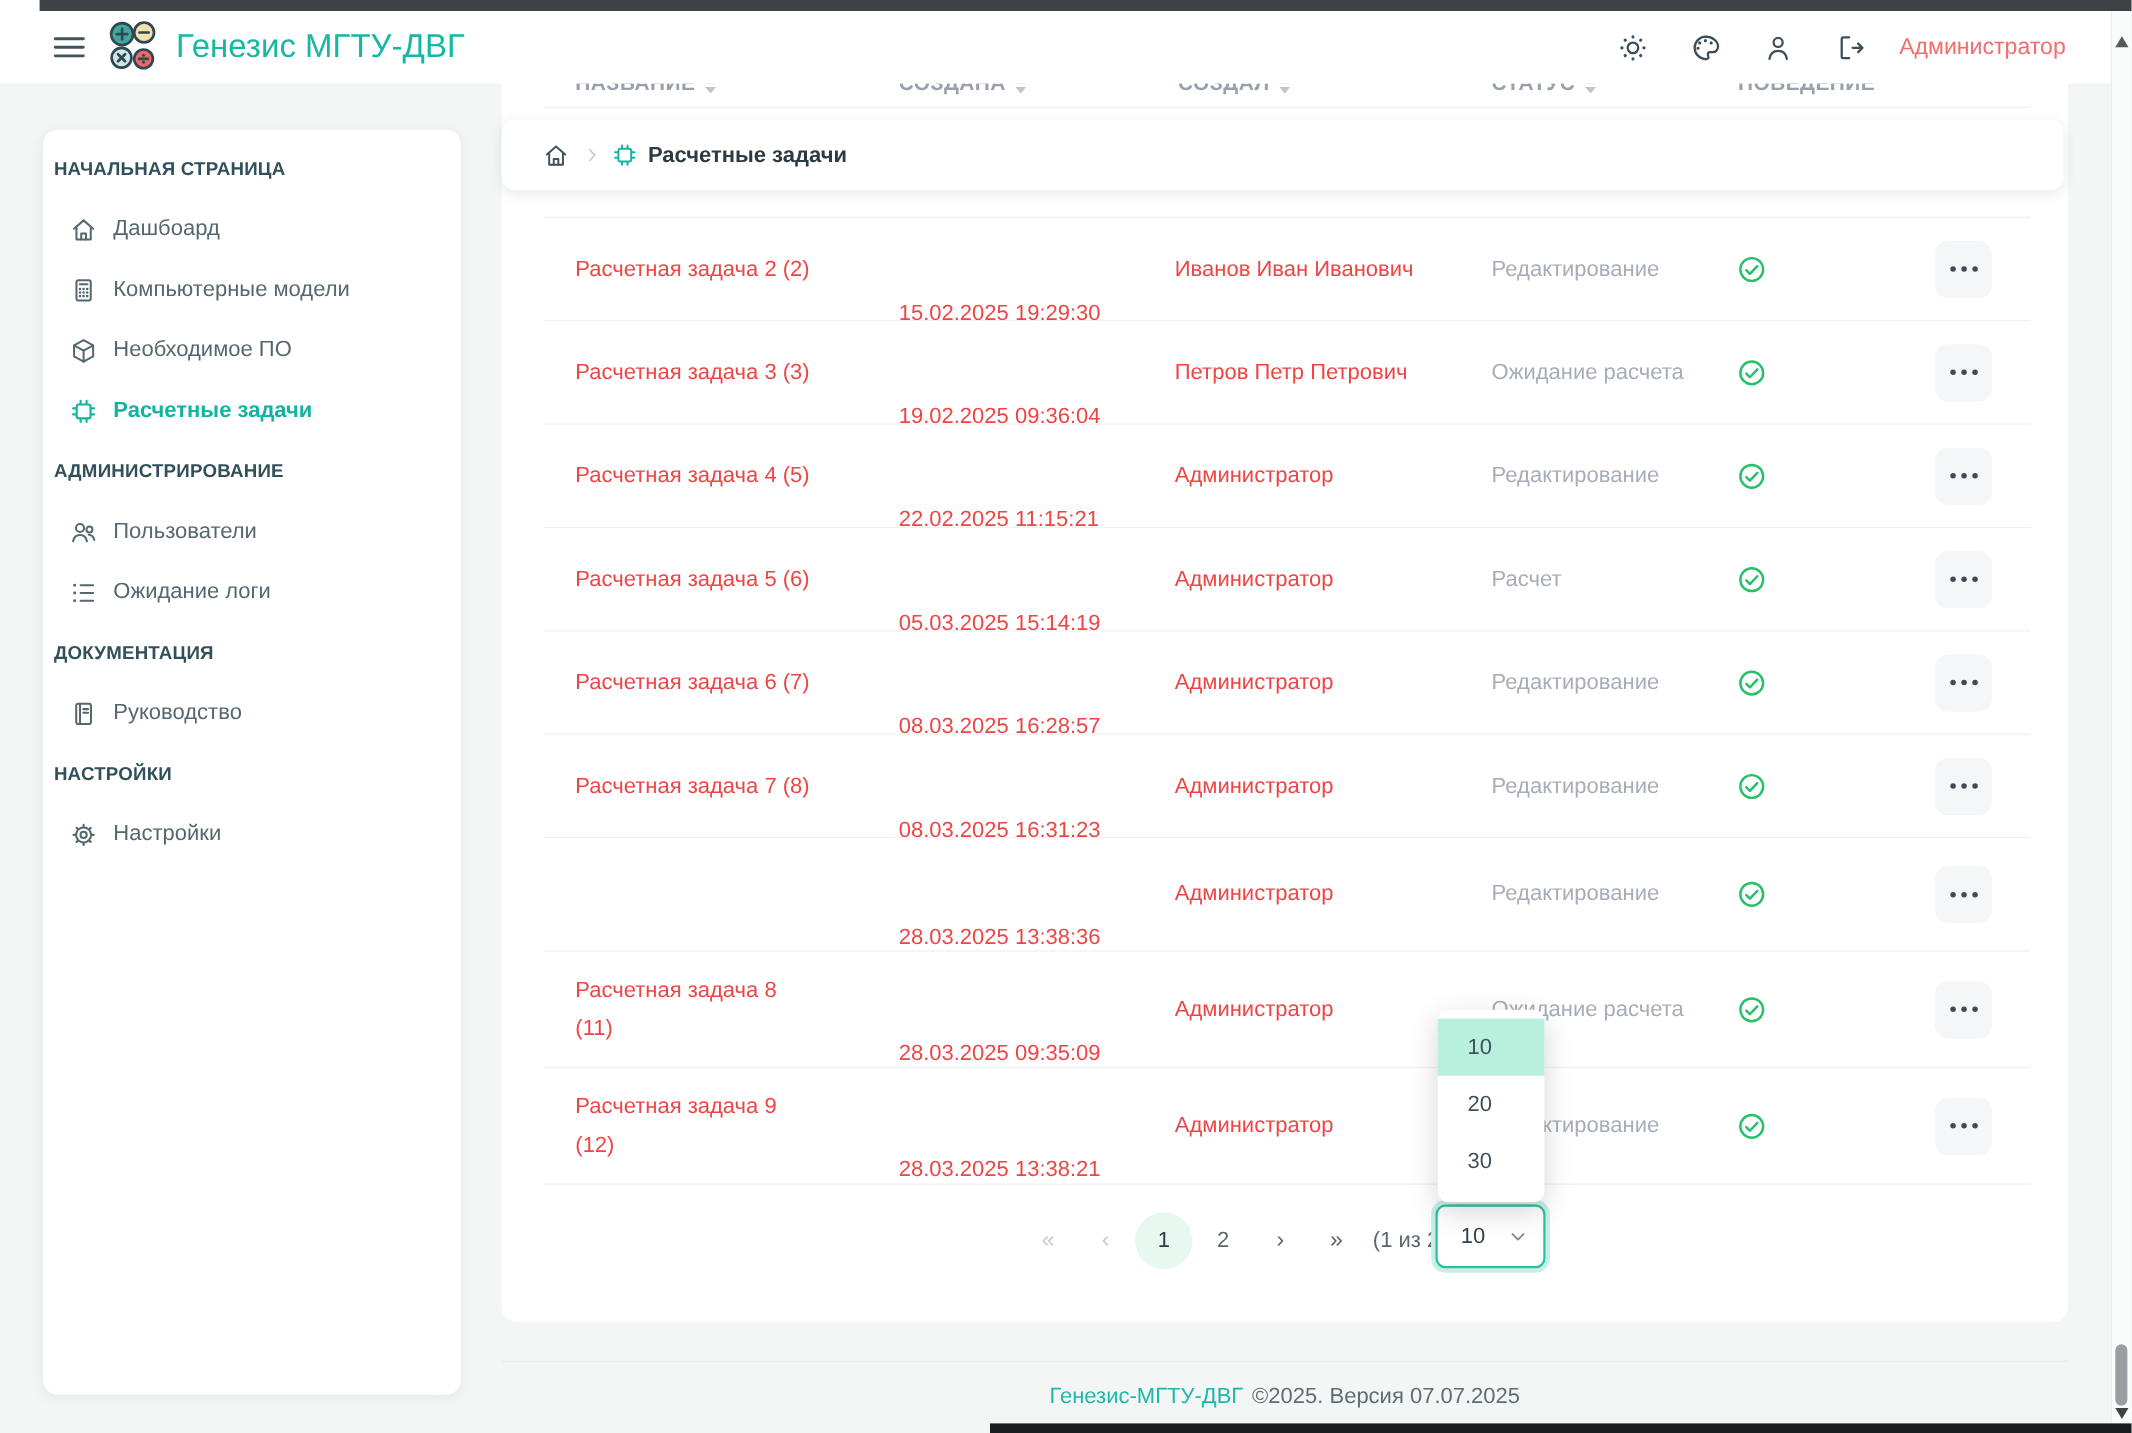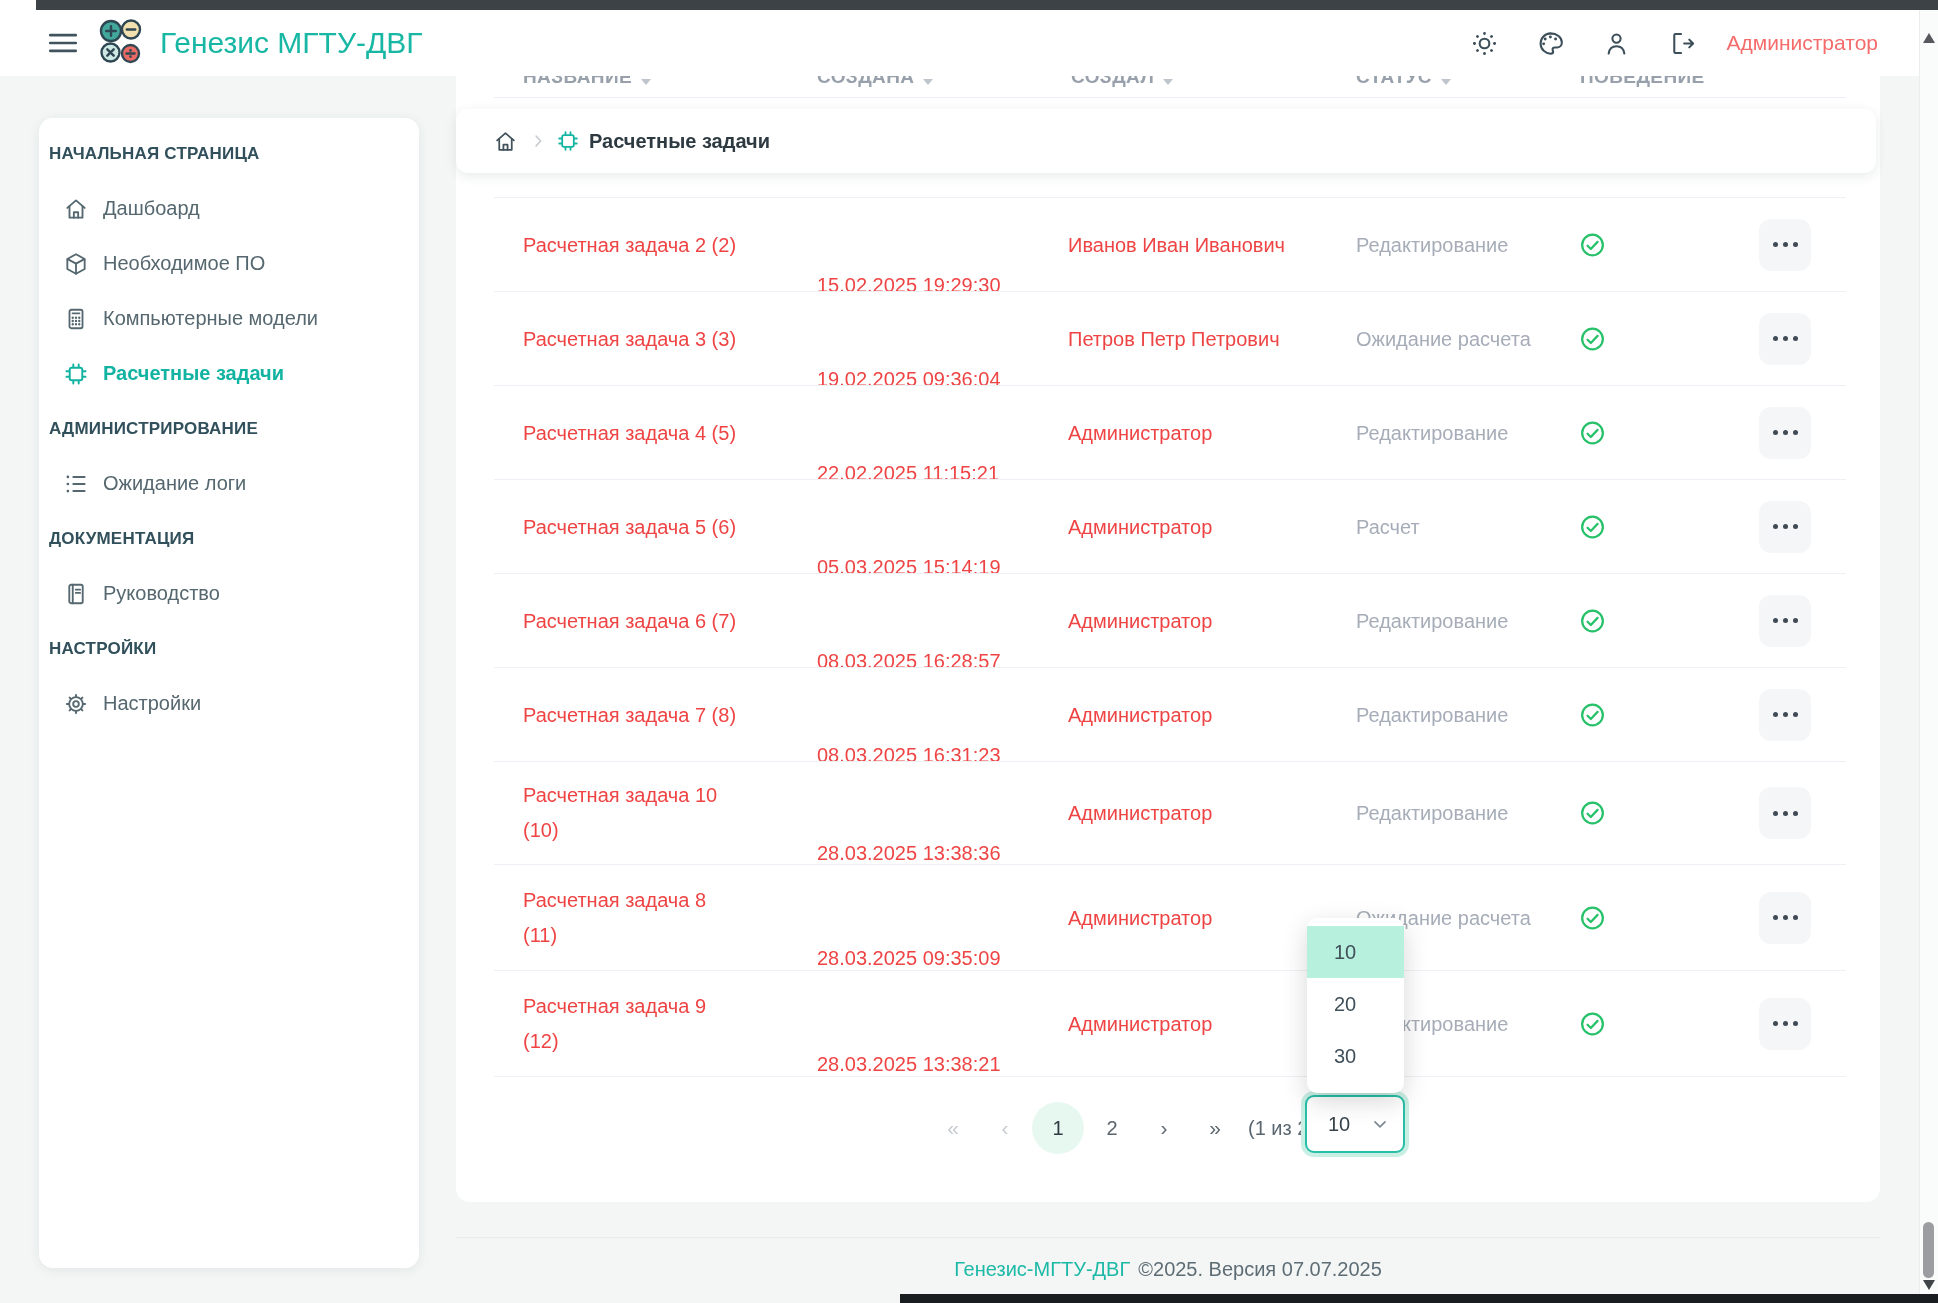--- a/index.html
+++ b/index.html
@@ -244,22 +244,20 @@
             </svg>
           </span>
         <button class="more-btn">
             <i></i>
             <i></i>
             <i></i>
           </button>
       </div>
 
       <div class="trow t102">
-        <span class="cell c-name">Расчетная задача 10
-(10)</span>
         <span class="cell c-date">28.03.2025 13:38:36</span>
         <span class="cell c-user">Администратор</span>
         <span class="cell c-status">Редактирование</span>
         <span class="check">
             <svg viewBox="0 0 24 24" fill="none" stroke="#26c169" stroke-width="2">
               <circle cx="12" cy="12" r="9.2"></circle>
               <path d="m7.6 12.6 2.9 2.9 6-6.3" stroke-linecap="round" stroke-linejoin="round"></path>
             </svg>
           </span>
         <button class="more-btn">
@@ -390,49 +388,60 @@
             <path d="M4 11 12 4l8 7"></path>
             <path d="M6 9.5V20h12V9.5"></path>
             <path d="M10 20v-5h4v5"></path>
           </svg>
         </span>
       <span>Дашбоард</span>
     </div>
 
     <div class="side-item">
       <span class="icn">
+          <svg viewBox="0 0 24 24" fill="none" stroke="currentColor" stroke-width="1.7" stroke-linecap="round">
+            <rect x="6" y="3.5" width="12" height="17" rx="1.6"></rect>
+            <path d="M8.8 6.8h6.4"></path>
+            <path d="M9 10.8h.01M12 10.8h.01M15 10.8h.01M9 13.8h.01M12 13.8h.01M15 13.8h.01M9 16.8h.01M12 16.8h.01M15 16.8h.01" stroke-width="2.2"></path>
+          </svg>
+        </span>
+      <span>Компьютерные модели</span>
+    </div>
+    <div class="side-item">
+      <span class="icn">
           <svg viewBox="0 0 24 24" fill="none" stroke="currentColor" stroke-width="1.7" stroke-linecap="round" stroke-linejoin="round">
             <path d="M12 3l8 4.4v9.2L12 21l-8-4.4V7.4z"></path>
             <path d="M4.3 7.5 12 11.7l7.7-4.2"></path>
             <path d="M12 21v-9.3"></path>
           </svg>
         </span>
       <span>Необходимое ПО</span>
     </div>
-    <div class="side-item">
-      <span class="icn">
-          <svg viewBox="0 0 24 24" fill="none" stroke="currentColor" stroke-width="1.7" stroke-linecap="round">
-            <rect x="6" y="3.5" width="12" height="17" rx="1.6"></rect>
-            <path d="M8.8 6.8h6.4"></path>
-            <path d="M9 10.8h.01M12 10.8h.01M15 10.8h.01M9 13.8h.01M12 13.8h.01M15 13.8h.01M9 16.8h.01M12 16.8h.01M15 16.8h.01" stroke-width="2.2"></path>
-          </svg>
-        </span>
-      <span>Компьютерные модели</span>
-    </div>
     <div class="side-item active">
       <span class="icn">
           <svg viewBox="0 0 24 24" fill="none" stroke="currentColor" stroke-width="1.8" stroke-linecap="round">
             <rect x="6.2" y="6.2" width="11.6" height="11.6" rx="1.8"></rect>
             <path d="M9.5 3.2v2.4M14.5 3.2v2.4M9.5 18.4v2.4M14.5 18.4v2.4M3.2 9.5h2.4M3.2 14.5h2.4M18.4 9.5h2.4M18.4 14.5h2.4"></path>
           </svg>
         </span>
       <span>Расчетные задачи</span>
     </div>
 
     <div class="side-section">АДМИНИСТРИРОВАНИЕ</div>
+    <div class="side-item">
+      <span class="icn">
+          <svg viewBox="0 0 24 24" fill="none" stroke="currentColor" stroke-width="1.7" stroke-linecap="round">
+            <circle cx="9" cy="8.3" r="3.4"></circle>
+            <path d="M3.2 19.5c.6-3.6 3-5.4 5.8-5.4 2.9 0 5.2 1.8 5.8 5.4"></path>
+            <circle cx="16.9" cy="9.6" r="2.5"></circle>
+            <path d="M16.3 13.9c2.4.1 4.1 1.6 4.6 4.4"></path>
+          </svg>
+        </span>
+      <span>Пользователи</span>
+    </div>
     <div class="side-item">
       <span class="icn">
           <svg viewBox="0 0 24 24" fill="none" stroke="currentColor" stroke-width="1.7" stroke-linecap="round">
             <path d="M9.5 5.5H20M9.5 12H20M9.5 18.5H20"></path>
             <path d="M4.5 5.5h.01M4.5 12h.01M4.5 18.5h.01" stroke-width="2.5"></path>
           </svg>
         </span>
       <span>Ожидание логи</span>
     </div>
 

